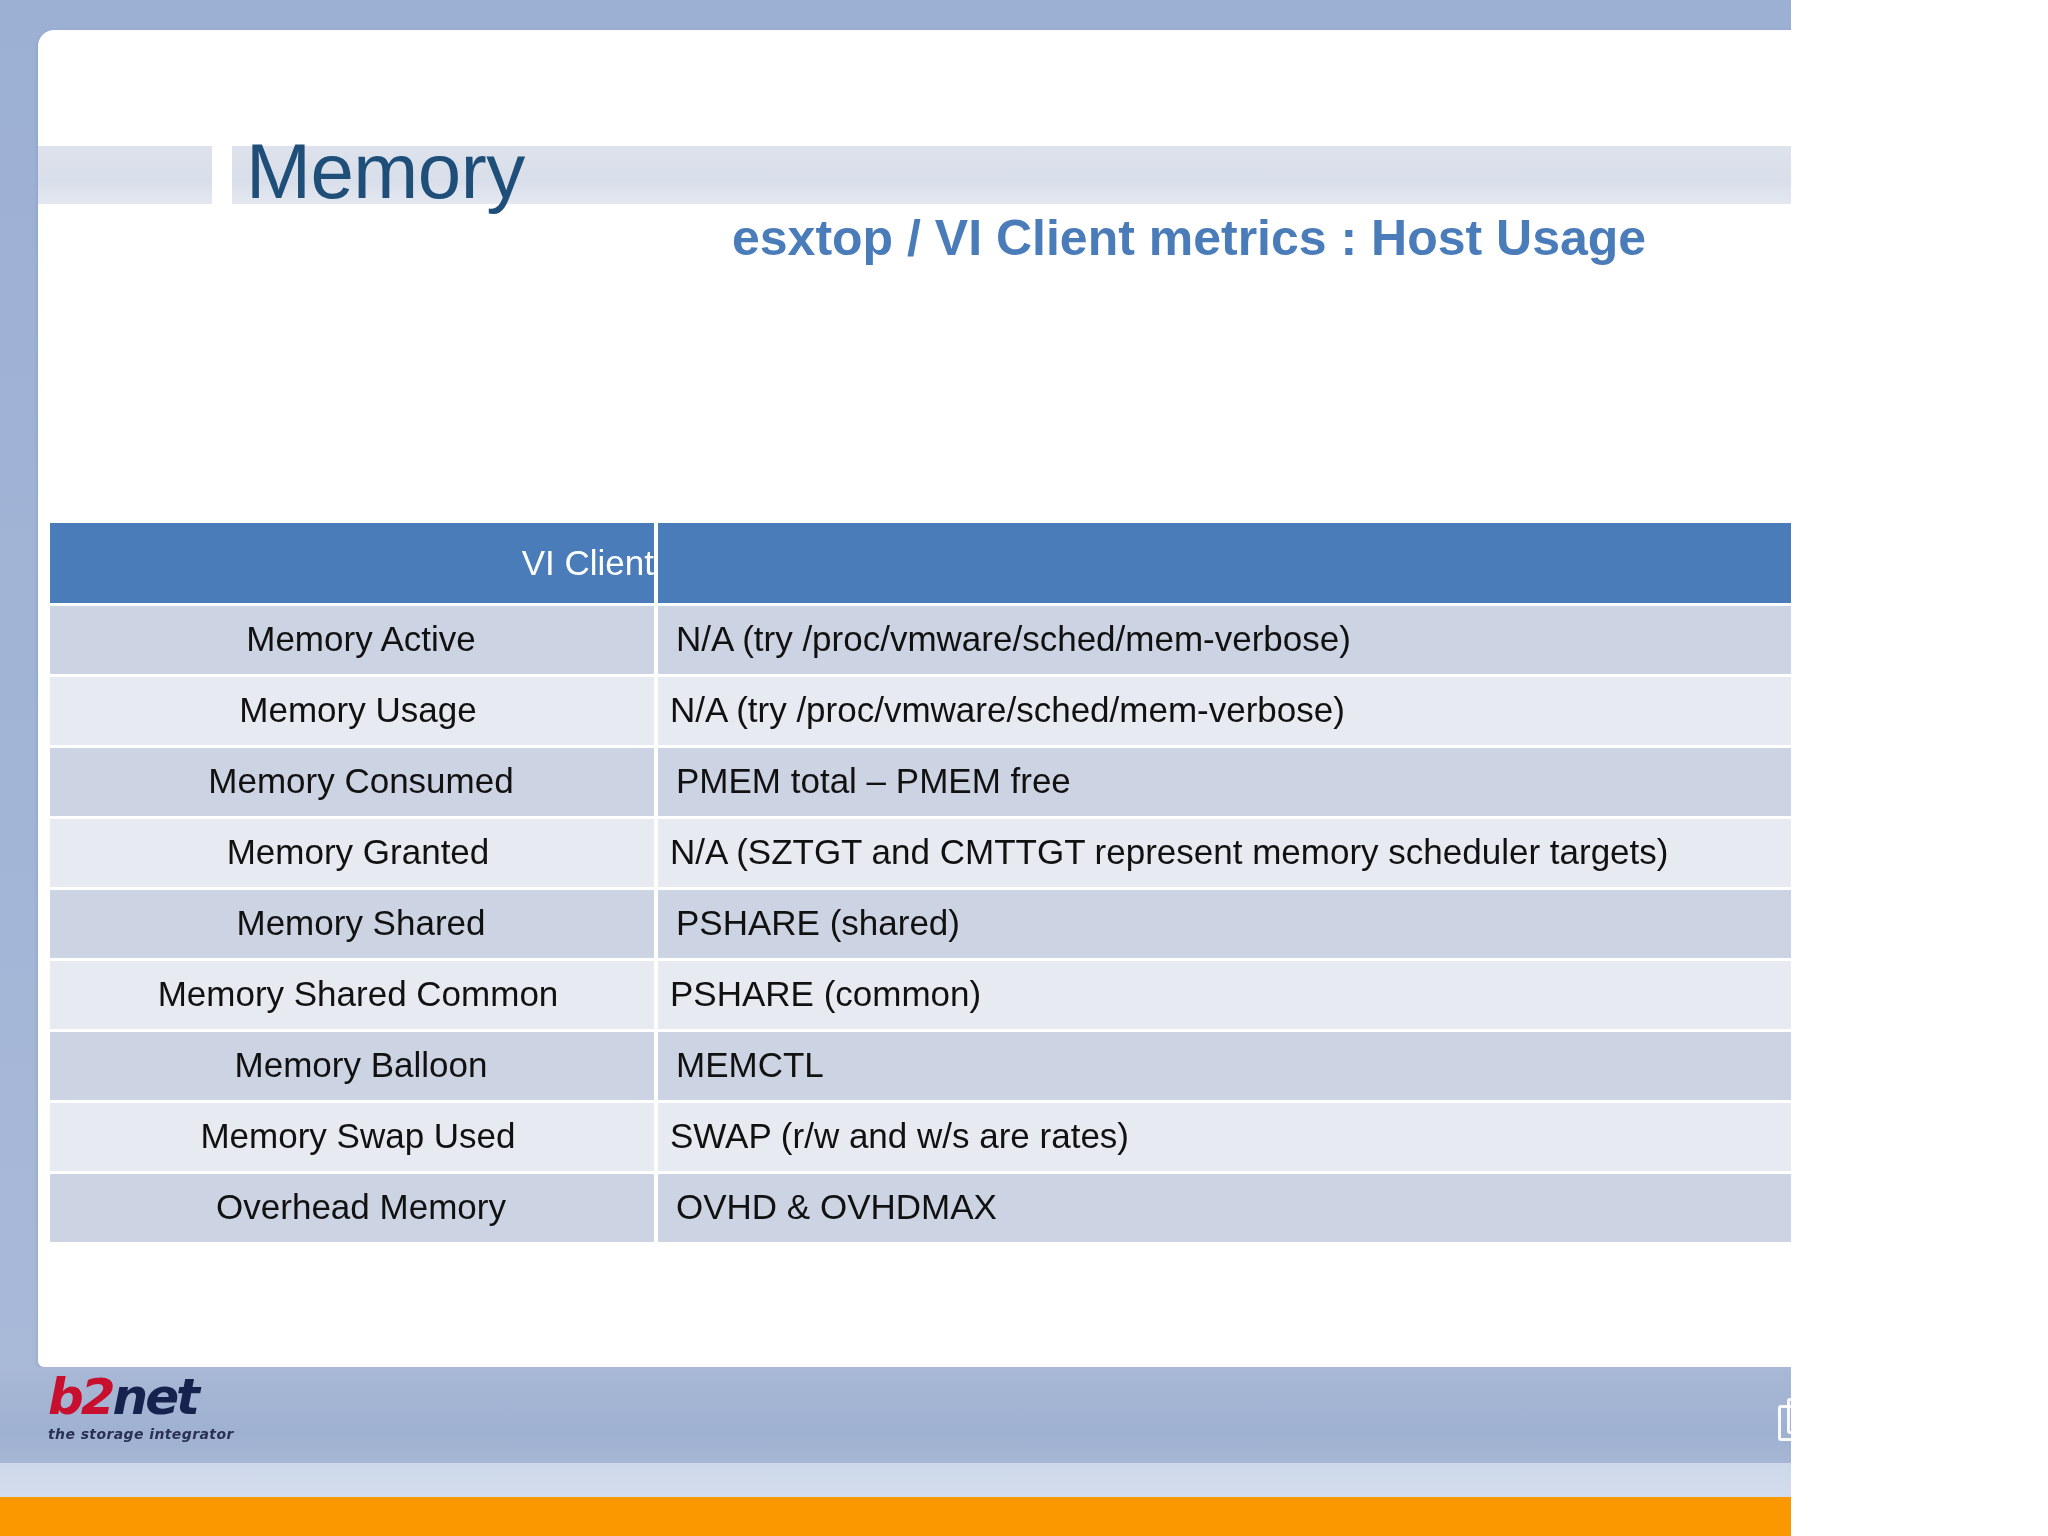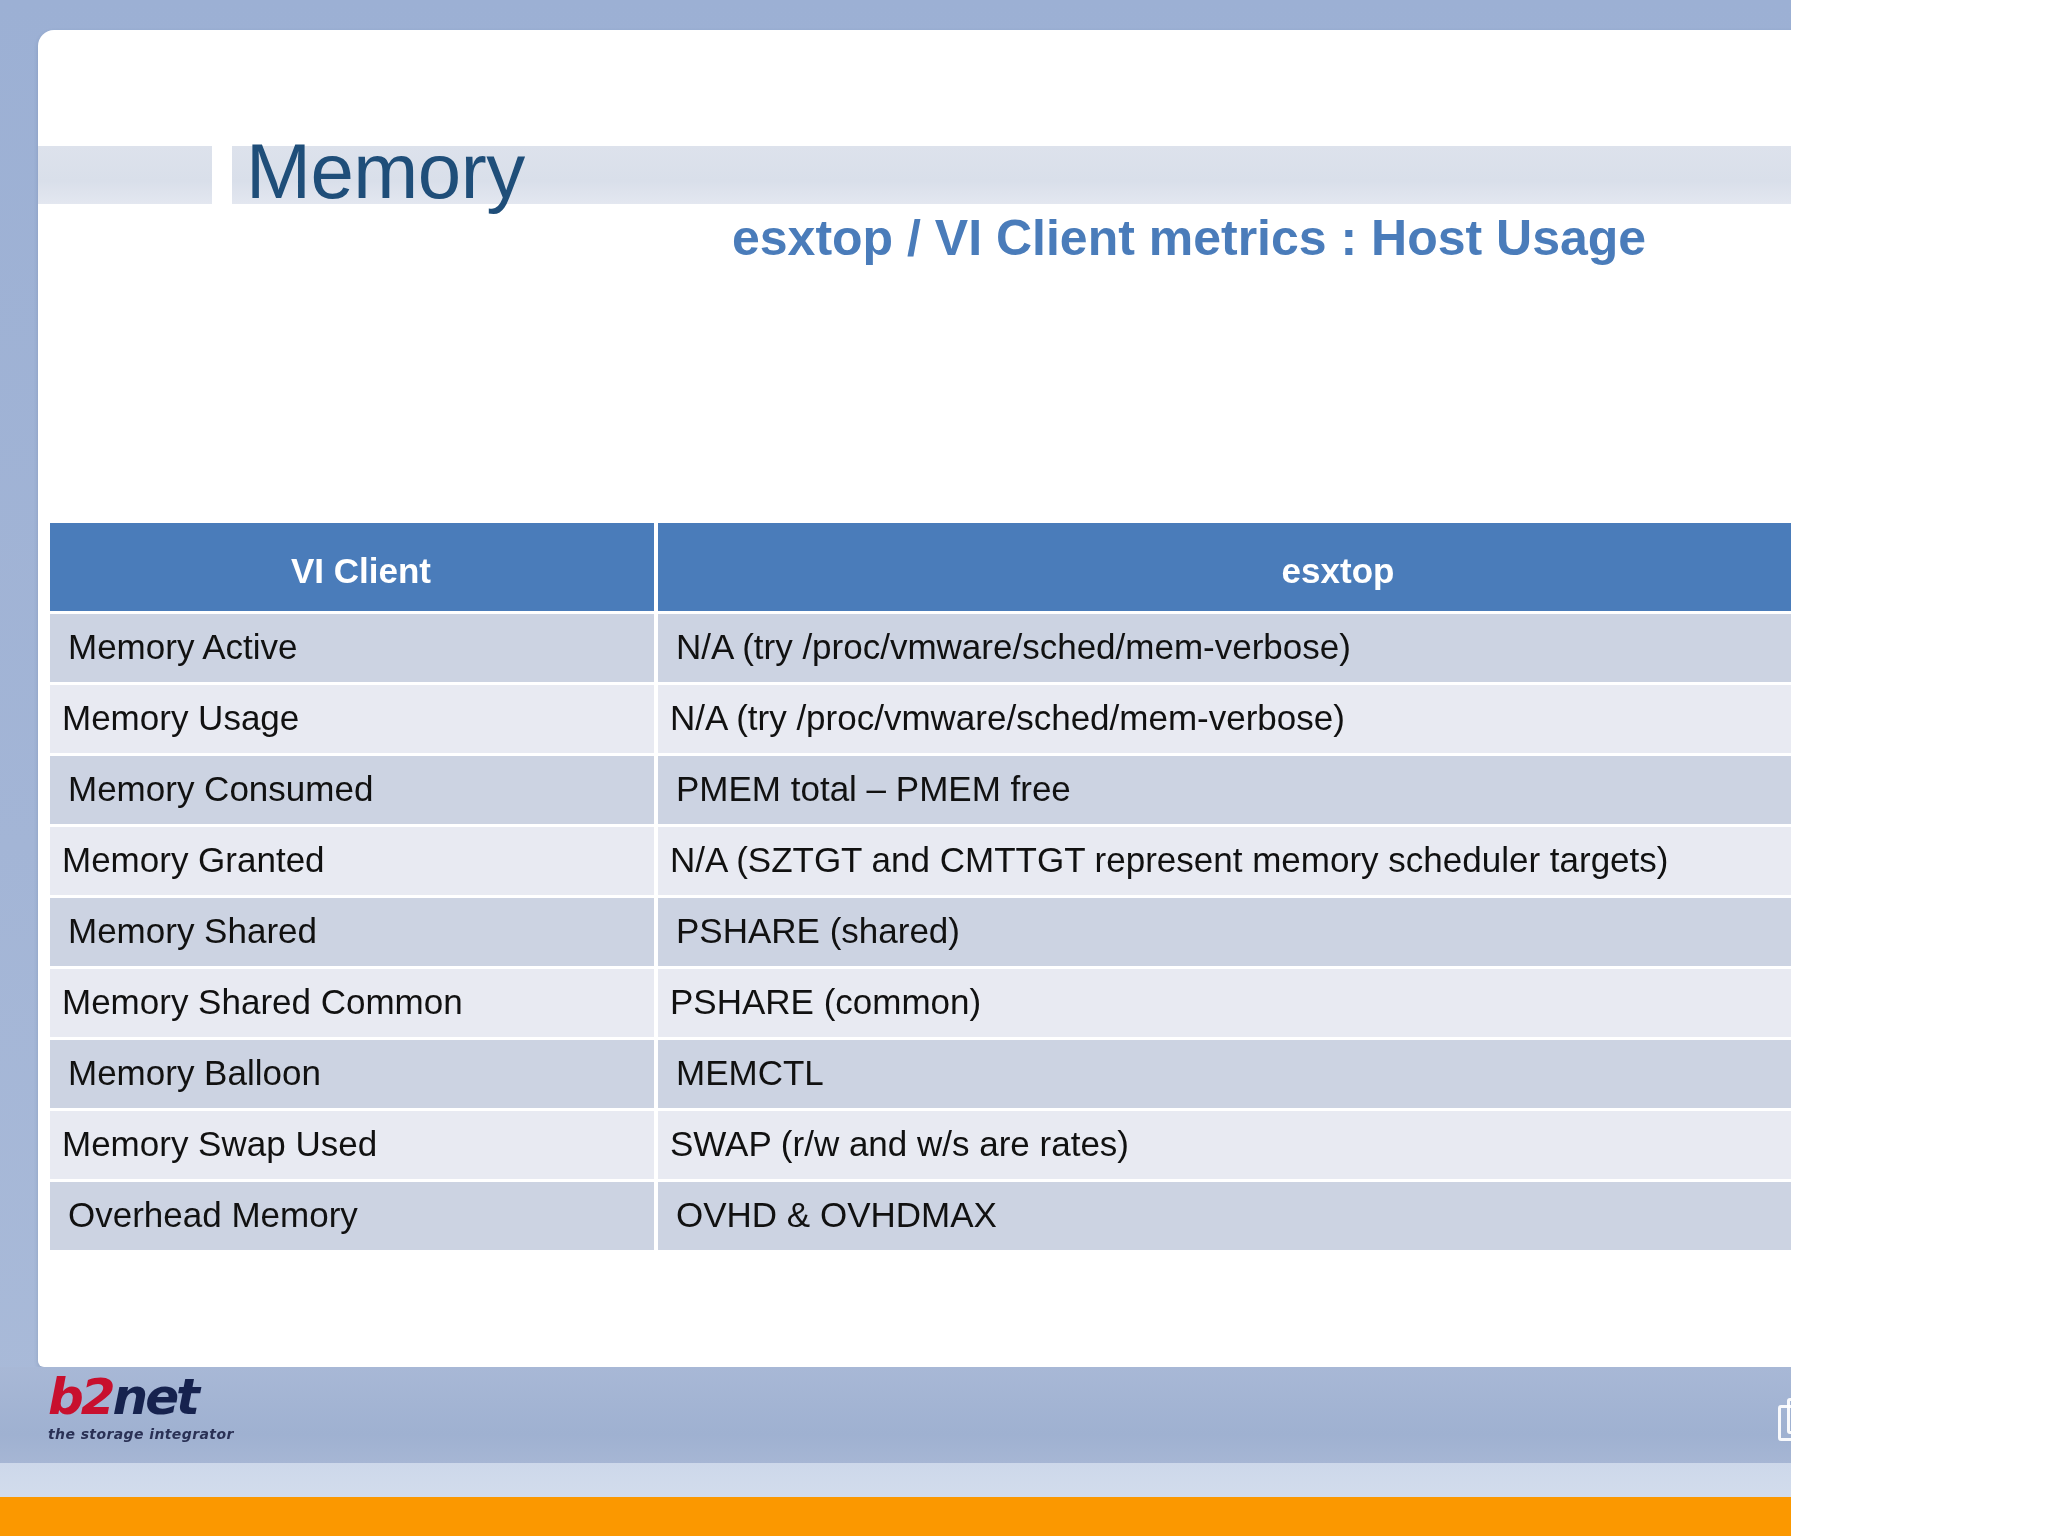--- a/index.html
+++ b/index.html
@@ -84,42 +84,42 @@
     border-spacing: 0 3px;
     table-layout: fixed;
   }
   .metrics-table col.col-client { width: 608px; }
   .metrics-table col.col-esxtop { width: 1342px; }
 
   .metrics-table th {
     background: #4a7cba;
     color: #ffffff;
     font-size: 35px;
-    font-weight: bold;
-    text-align: center;
-    padding: 24px 0 16px 18px;
+    font-weight: normal;
+    text-align: right;
+    padding: 16px 0 16px 18px;
     vertical-align: middle;
     height: 48px;
   }
   .metrics-table th.th-client { border-right: 4px solid #ffffff; }
 
   .metrics-table td {
     font-size: 35px;
     font-weight: 400;
     color: #111111;
     text-align: left;
     padding: 9px 0 11px 18px;
     vertical-align: middle;
     height: 48px;
     white-space: nowrap;
     overflow: hidden;
   }
   .metrics-table tr.row-odd td  { background: #ccd3e2; }
   .metrics-table tr.row-even td { background: #e8eaf2; padding-left: 12px; }
-  .metrics-table td.cell-client { border-right: 4px solid #ffffff; }
+  .metrics-table td.cell-client { border-right: 4px solid #ffffff; text-align: center; }
 
   
   .footer-band {
     position: absolute;
     left: 0;
     top: 1367px;
     width: 2048px;
     height: 96px;
     background: linear-gradient(180deg, #a8b8d6 0%, #9fb1d1 70%, #a6b6d4 100%);
   }

